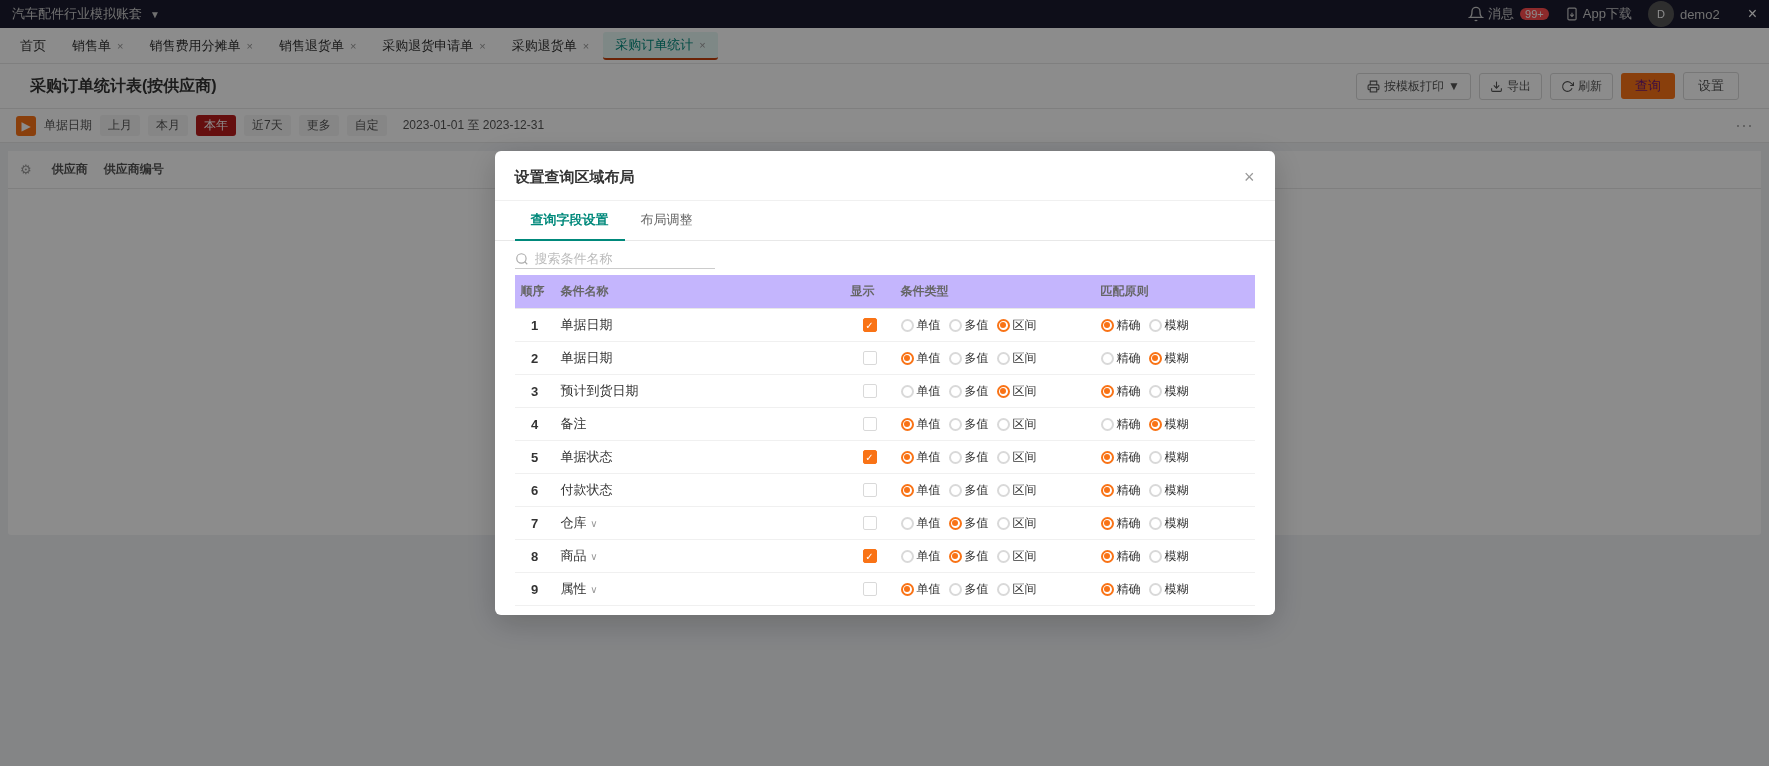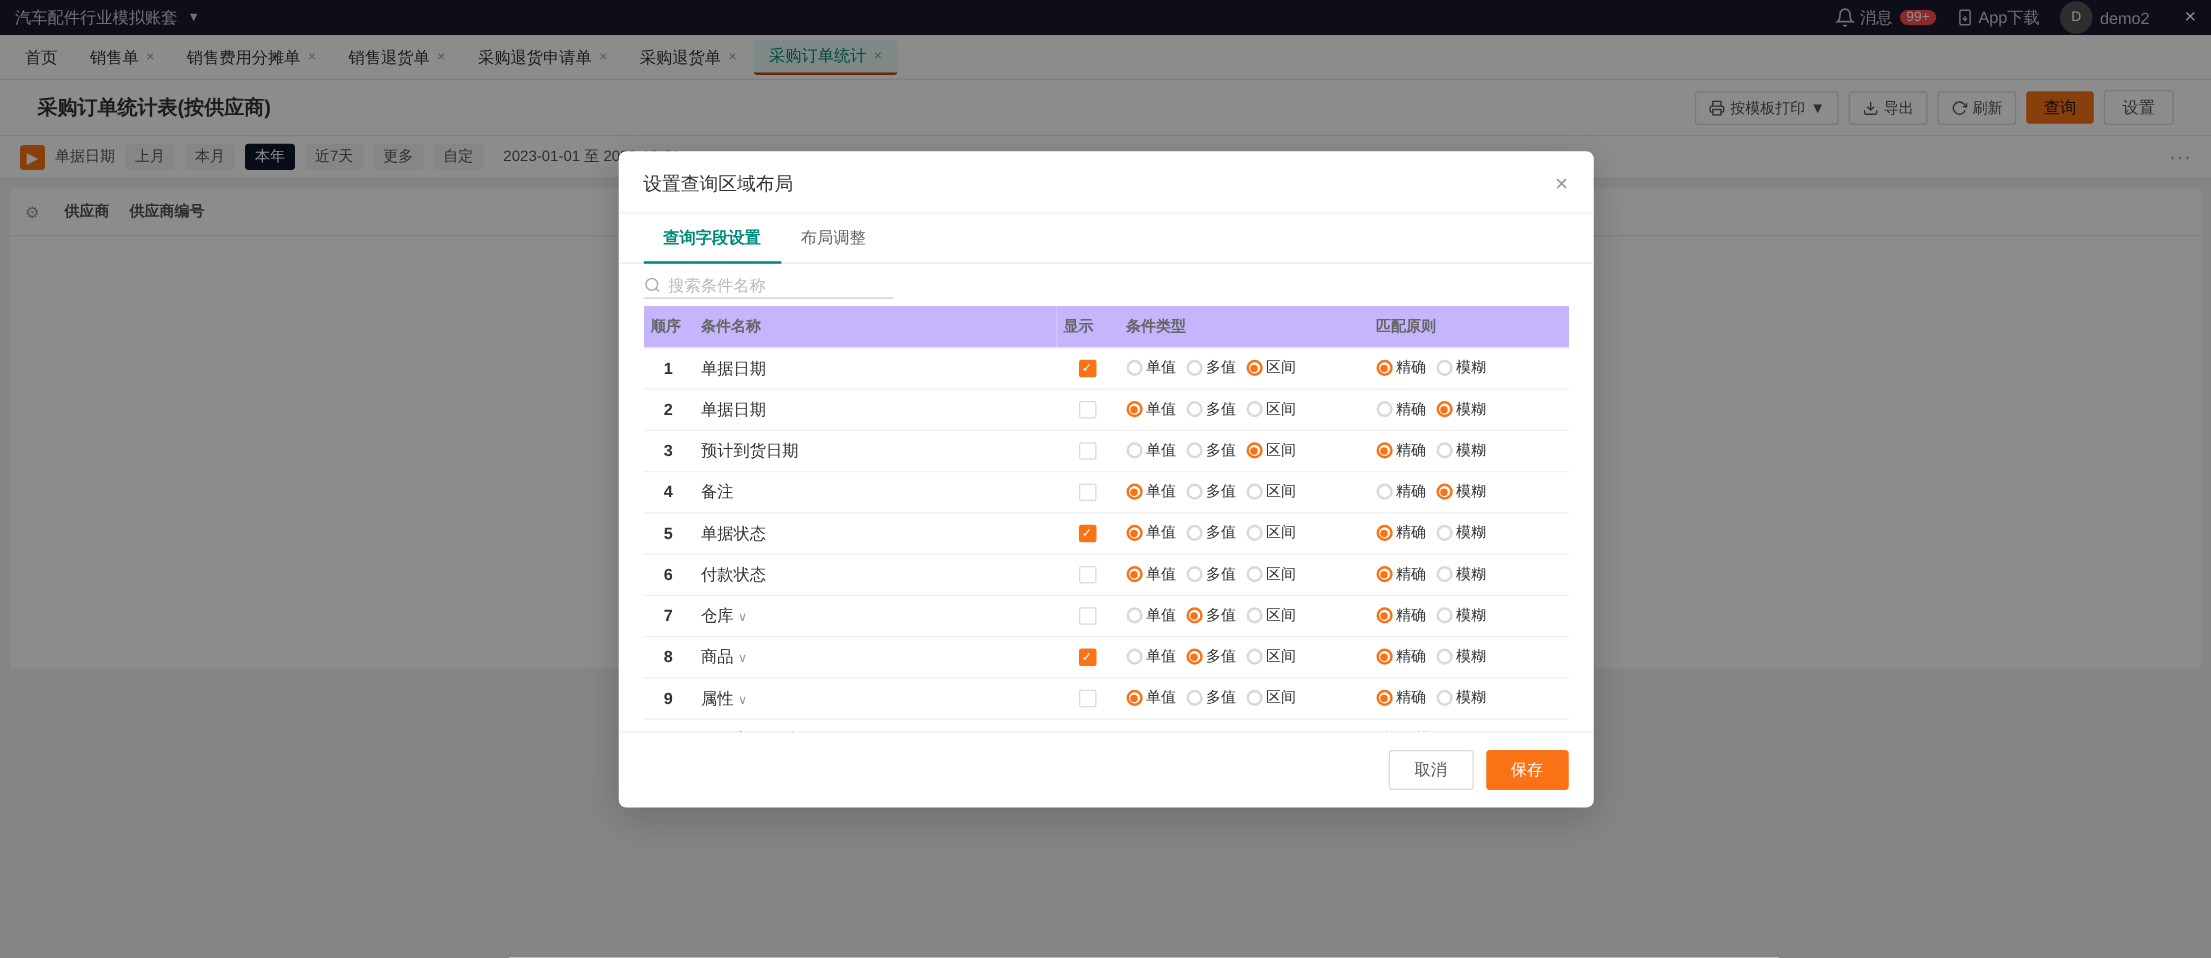--- a/index.html
+++ b/index.html
@@ -73,36 +73,36 @@
       color: #555;
       display: flex; align-items: center; gap: 4px;
     }
     .btn-query, .btn-settings {
       border: none;
       padding: 4px 14px;
       border-radius: 3px;
       cursor: pointer;
       font-size: 13px;
     }
-    .btn-query { background: #f97316; color: #0f172a; }
+    .btn-query { background: #f97316; color: #701a75; }
     .btn-settings { border: 1px solid #d9d9d9; background: #fff; color: #555; }
 
     
     .filter-bar {
       background: #fff;
       padding: 6px 16px;
       display: flex;
       align-items: center;
       gap: 8px;
       border-bottom: 1px solid #e8e8e8;
     }
     .filter-toggle { background: #f97316; color: #fff; border: none; width: 20px; height: 20px; border-radius: 3px; cursor: pointer; font-size: 12px; }
     .date-label { font-size: 12px; color: #555; }
     .date-btn { padding: 2px 8px; border-radius: 3px; border: none; background: #f5f5f5; cursor: pointer; font-size: 12px; color: #555; }
-    .date-btn.active { background: #0f172a; color: #fff; }
+    .date-btn.active { background: #b91c1c; color: #fff; }
     .date-range { font-size: 12px; color: #555; margin-left: 8px; }
 
     
     .main-content {
       background: #f0f2f5;
       padding: 8px;
       display: flex;
       gap: 8px;
     }
     .table-header {
@@ -137,21 +137,21 @@
       box-shadow: 0 8px 32px rgba(0,0,0,0.2);
       position: relative;
     }
     .dialog-header {
       padding: 16px 20px 12px;
       border-bottom: 1px solid #f0f0f0;
       display: flex;
       align-items: center;
       justify-content: space-between;
     }
-    .dialog-title { font-size: 15px; font-weight: normal; color: #333; }
+    .dialog-title { font-size: 15px; font-weight: bold; color: #333; }
     .dialog-close { cursor: pointer; font-size: 18px; color: #999; border: none; background: none; }
 
     
     .dialog-tabs {
       display: flex;
       gap: 0;
       padding: 0 20px;
       border-bottom: 1px solid #e8e8e8;
     }
     .dialog-tab {
@@ -769,22 +769,14 @@
                       <span>模糊</span>
                     </div>
                   </div>
                 </td>
               </tr>
             </tbody>
         </table>
       </div>
     </div>
 
-    <div class="dialog-footer">
-      <button class="btn-cancel">
-        <span>取消</span>
-      </button>
-      <button class="btn-save">
-        <span>保存</span>
-      </button>
-    </div>
   </div>
 </div>
 
 </body></html>

